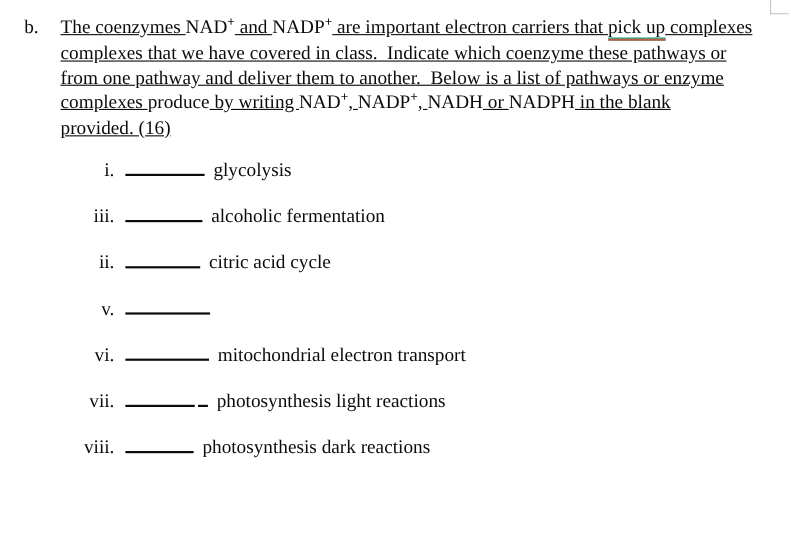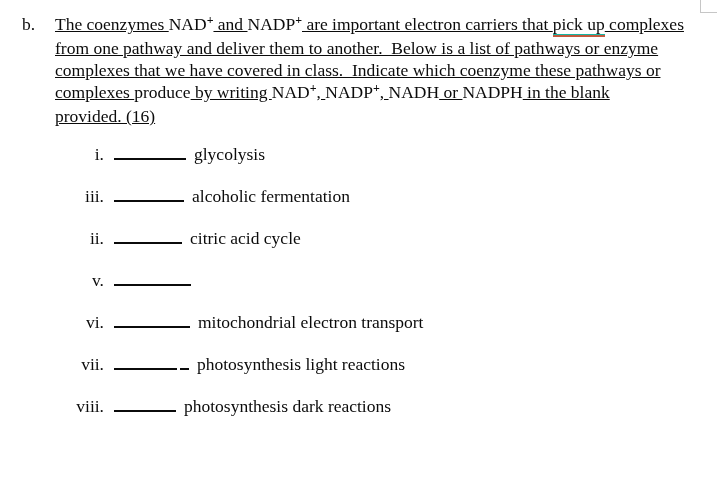--- a/index.html
+++ b/index.html
@@ -80,22 +80,22 @@
 </head>
 <body>
 
 <div class="page">
   <div class="corner"></div>
 
   <div class="question">
     <div class="qmarker">b.</div>
     <div class="qtext">
         <div class="qline"><span class="s-n">The coenzymes </span><span class="s-b">NAD</span><span class="s-bsup">+</span><span class="s-n"> and </span><span class="s-b">NADP</span><span class="s-bsup">+</span><span class="s-n"> are important electron carriers that </span><span class="s-pick">pick up</span><span class="s-n"> complexes</span></div>
+        <div class="qline"><span class="s-n">complexes that we have covered in class.  Indicate which coenzyme these pathways or</span></div>
         <div class="qline"><span class="s-n">from one pathway and deliver them to another.  Below is a list of pathways or enzyme</span></div>
-        <div class="qline"><span class="s-n">complexes that we have covered in class.  Indicate which coenzyme these pathways or</span></div>
         <div class="qline"><span class="s-n">complexes </span><span class="s-b">produce</span><span class="s-n"> by writing </span><span class="s-b">NAD</span><span class="s-bsup">+</span><span class="s-n">, </span><span class="s-b">NADP</span><span class="s-bsup">+</span><span class="s-n">, </span><span class="s-b">NADH</span><span class="s-n"> or </span><span class="s-b">NADPH</span><span class="s-n"> in the blank</span></div>
         <div class="qline"><span class="s-n">provided. (16)</span></div>
       </div>
   </div>
 
   <div class="list">
       <div class="row"><span class="numeral">i.</span><span class="blank" style="width: 72px;"></span><span class="label">glycolysis</span></div>
       <div class="row"><span class="numeral">iii.</span><span class="blank" style="width: 70px;"></span><span class="label">alcoholic fermentation</span></div>
       <div class="row"><span class="numeral">ii.</span><span class="blank" style="width: 68px;"></span><span class="label">citric acid cycle</span></div>
       <div class="row"><span class="numeral">v.</span><span class="blank" style="width: 77px;"></span></div>

